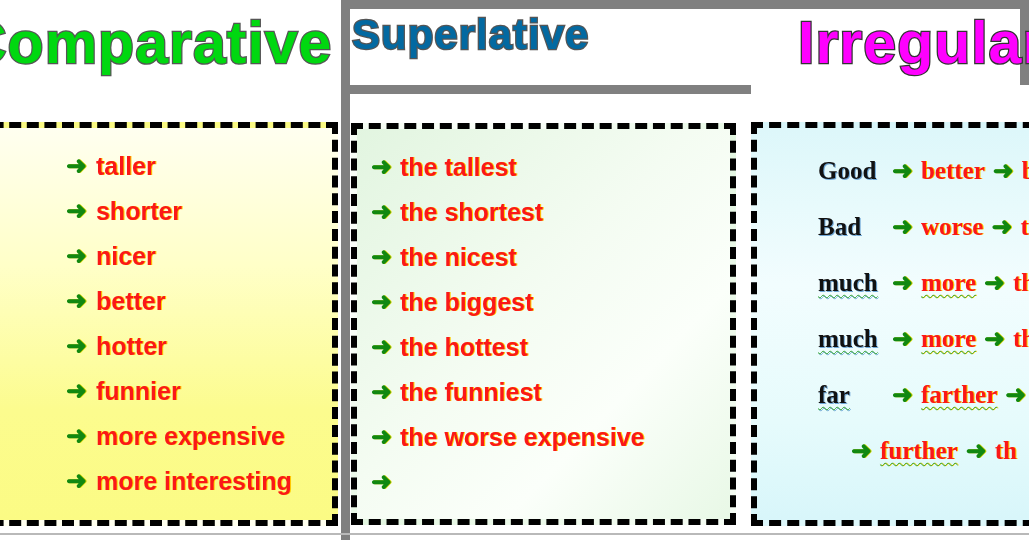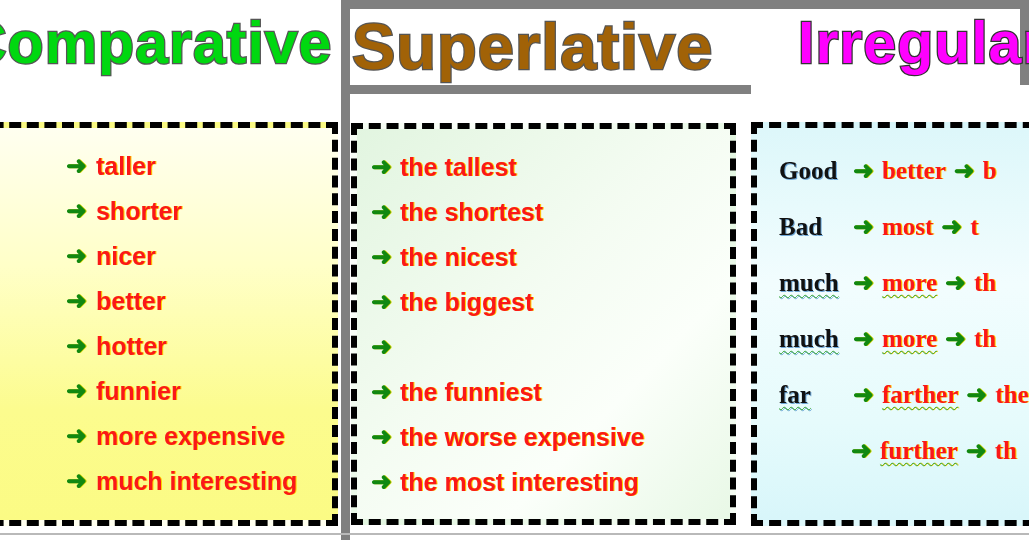--- a/index.html
+++ b/index.html
@@ -72,22 +72,22 @@
   }
   .title-comparative {
     left: -36px; top: 14px;
     font-size: 59px;
     color: #00d810;
     -webkit-text-stroke: 2.5px #555555;
     paint-order: stroke fill;
   }
   .title-superlative {
     left: 352px; top: 14px;
-    font-size: 65px;
-    color: #a16207;
+    font-size: 42px;
+    color: #0369a1;
     -webkit-text-stroke: 2.5px #555555;
     paint-order: stroke fill;
   }
   .title-irregular {
     left: 798px; top: 14px;
     font-size: 59px;
     color: #ff00ff;
     -webkit-text-stroke: 2.5px #333333;
     paint-order: stroke fill;
   }
@@ -142,20 +142,21 @@
 
   .word-red {
     color: #fa1818;
     font-weight: bold;
     text-shadow: 1px 0px 0 #ffcf00;
   }
   .word-black {
     color: #111111;
     font-weight: bold;
     text-shadow: 1px 1px 0 #6fa8d8;
+    margin-left: 39px;
   }
 
   
   .panel-comparative .rows { padding-left: 86px; padding-top: 16px; }
   .panel-comparative .row { height: 45px; font-size: 25px; }
   .panel-comparative .arrow { margin-right: 9px; }
 
   
   .panel-superlative .rows { padding-left: 14px; padding-top: 16px; }
   .panel-superlative .row { height: 45px; font-size: 25px; }
@@ -221,21 +222,21 @@
         <div class="row">
           <span class="arrow">➜</span>
           <span class="word-red">funnier</span>
         </div>
         <div class="row">
           <span class="arrow">➜</span>
           <span class="word-red">more expensive</span>
         </div>
         <div class="row">
           <span class="arrow">➜</span>
-          <span class="word-red">much interesting</span>
+          <span class="word-red">more interesting</span>
         </div>
       </div>
 
   </div>
 
   <div class="panel panel-superlative">
     <div class="rows" id="rows-superlative">
         <div class="row">
           <span class="arrow">➜</span>
           <span class="word-red">the tallest</span>
@@ -247,53 +248,53 @@
         <div class="row">
           <span class="arrow">➜</span>
           <span class="word-red">the nicest</span>
         </div>
         <div class="row">
           <span class="arrow">➜</span>
           <span class="word-red">the biggest</span>
         </div>
         <div class="row">
           <span class="arrow">➜</span>
+          <span class="word-red">the hottest</span>
         </div>
         <div class="row">
           <span class="arrow">➜</span>
           <span class="word-red">the funniest</span>
         </div>
         <div class="row">
           <span class="arrow">➜</span>
           <span class="word-red">the worse expensive</span>
         </div>
         <div class="row">
           <span class="arrow">➜</span>
-          <span class="word-red">the most interesting</span>
         </div>
       </div>
   </div>
 
   <div class="panel panel-irregular">
     <div class="rows" id="rows-irregular">
         <div class="row">
           <span class="base word-black">Good</span>
           <span class="arrow">➜</span>
           <span class="sp"></span>
           <span class="word-red">better</span>
           <span class="sp"></span>
           <span class="arrow">➜</span>
           <span class="sp"></span>
           <span class="word-red">b</span>
         </div>
         <div class="row">
           <span class="base word-black">Bad</span>
           <span class="arrow">➜</span>
           <span class="sp"></span>
-          <span class="word-red">most</span>
+          <span class="word-red">worse</span>
           <span class="sp"></span>
           <span class="arrow">➜</span>
           <span class="sp"></span>
           <span class="word-red">t</span>
         </div>
         <div class="row">
           <span class="base word-black spell">much</span>
           <span class="arrow">➜</span>
           <span class="sp"></span>
           <span class="word-red spell">more</span>

